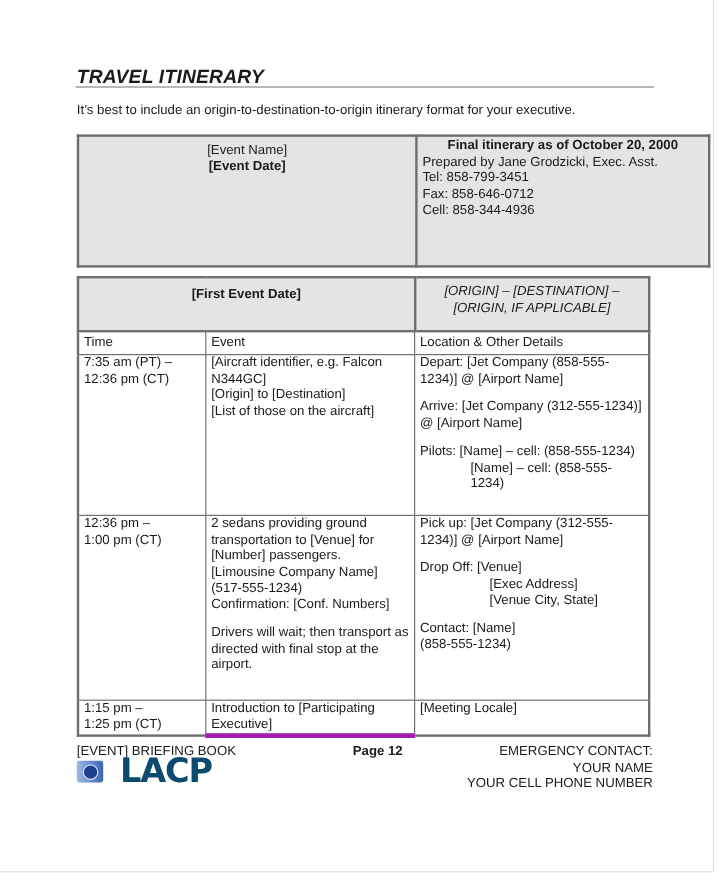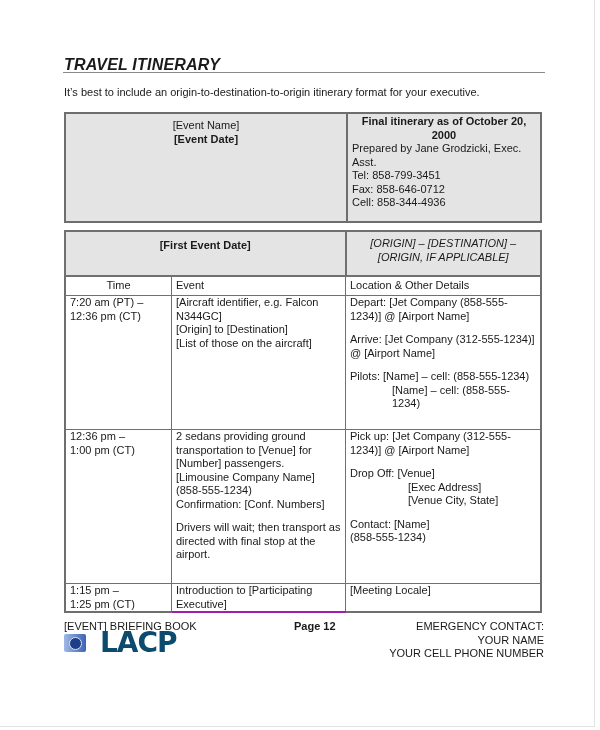--- a/index.html
+++ b/index.html
@@ -8,34 +8,34 @@
   .page { position: absolute; left: 0; top: 0; width: 594px; height: 726px;
           border-right: 1px solid #e2e2e2; border-bottom: 1px solid #e2e2e2; }
   .title { position: absolute; left: 64px; top: 56px; font-size: 16px; font-weight: bold;
            font-style: italic; letter-spacing: 0.2px; }
   .rule { position: absolute; left: 63px; top: 72px; width: 482px; height: 1px; background: #8a8a8a; }
   .intro { position: absolute; left: 64px; top: 86px; font-size: 11px; }
 
   table { border-collapse: collapse; position: absolute; font-size: 11px; line-height: 13.5px; }
   td { border: 2px solid #6e6e6e; vertical-align: top; padding: 0 4px; }
 
-  .t1 { left: 64px; top: 112px; width: 478px; }
+  .t1 { left: 64px; top: 112px; width: 528px; }
   .t1 td { background: #e4e4e4; height: 102px; }
   .t1 .c1 { width: 272px; text-align: center; padding-top: 5px; }
   .t1 .c2 { padding-top: 1px; }
   .bold { font-weight: bold; }
   .center { text-align: center; }
 
   .t2 { left: 64px; top: 230px; width: 478px; }
   .t2 td { border-width: 1px; border-color: #707070; }
   .t2 .hdr td { background: #e4e4e4; height: 36px; border-width: 2px; }
   .t2 .hdr .h1 { text-align: center; font-weight: bold; padding-top: 7px; }
   .t2 .hdr .h2 { text-align: center; font-style: italic; padding-top: 5px; }
   .t2 .cols td { height: 16px; padding-top: 2px; }
-  .col-time { width: 97px; text-align: center; }
+  .col-time { width: 97px; }
   .col-event { width: 165px; }
   .gap { height: 10px; }
   .outer-l { border-left: 2px solid #6e6e6e !important; }
   .outer-r { border-right: 2px solid #6e6e6e !important; }
 
   .footer { position: absolute; left: 64px; top: 620px; width: 480px; font-size: 11px; line-height: 13.5px; }
   .f-left { position: absolute; left: 0; top: 0; }
   .f-page { position: absolute; left: 196px; top: 0; font-weight: bold; padding-left: 34px; }
   .f-right { position: absolute; right: 0; top: 0; text-align: right; }
   .logo { position: absolute; left: 0; top: 14px; height: 18px; display: flex; align-items: center; }
@@ -79,21 +79,21 @@
       <td class="h2">[ORIGIN] – [DESTINATION] – [ORIGIN, IF APPLICABLE]</td>
     </tr>
     <tr class="cols">
       <td class="col-time outer-l">Time</td>
       <td class="col-event">Event</td>
       <td class="outer-r">Location &amp; Other Details</td>
     </tr>
 
     <tr>
       <td class="outer-l" style="height:133px;">
-        <div>7:20 am (PT) –</div>
+        <div>7:35 am (PT) –</div>
         <div>12:36 pm (CT)</div>
       </td>
       <td>
         <div>[Aircraft identifier, e.g. Falcon N344GC]</div>
         <div>[Origin] to [Destination]</div>
         <div>[List of those on the aircraft]</div>
       </td>
       <td class="outer-r">
         <div>Depart:  [Jet Company (858-555-1234)] @ [Airport Name]</div>
         <div class="gap"></div>
@@ -104,21 +104,21 @@
       </td>
     </tr>
 
     <tr>
       <td class="outer-l" style="height:153px;">
         <div>12:36 pm –</div>
         <div>1:00 pm (CT)</div>
       </td>
       <td>
         <div>2 sedans providing ground transportation to [Venue] for [Number] passengers.</div>
-        <div>[Limousine Company Name] (858-555-1234)</div>
+        <div>[Limousine Company Name] (517-555-1234)</div>
         <div>Confirmation: [Conf. Numbers]</div>
         <div class="gap"></div>
         <div>Drivers will wait; then transport as directed with final stop at the airport.</div>
       </td>
       <td class="outer-r">
         <div>Pick up:  [Jet Company (312-555-1234)]  @ [Airport Name]</div>
         <div class="gap"></div>
         <div>Drop Off:  [Venue]</div>
         <div style="padding-left:58px;">[Exec Address]</div>
         <div style="padding-left:58px;">[Venue City, State]</div>
@@ -126,21 +126,21 @@
         <div>Contact:   [Name]</div>
         <div>(858-555-1234)</div>
       </td>
     </tr>
 
     <tr>
       <td class="outer-l" style="height:26px;border-bottom:2px solid #6e6e6e;">
         <div>1:15 pm –</div>
         <div>1:25 pm (CT)</div>
       </td>
-      <td style="border-bottom:2px solid #a21caf;">
+      <td style="border-bottom:4px solid #a21caf;">
         <div>Introduction to [Participating Executive]</div>
       </td>
       <td class="outer-r" style="border-bottom:2px solid #6e6e6e;">
         <div>[Meeting Locale]</div>
       </td>
     </tr>
   </tbody>
     </table>
 
   <div class="footer">

